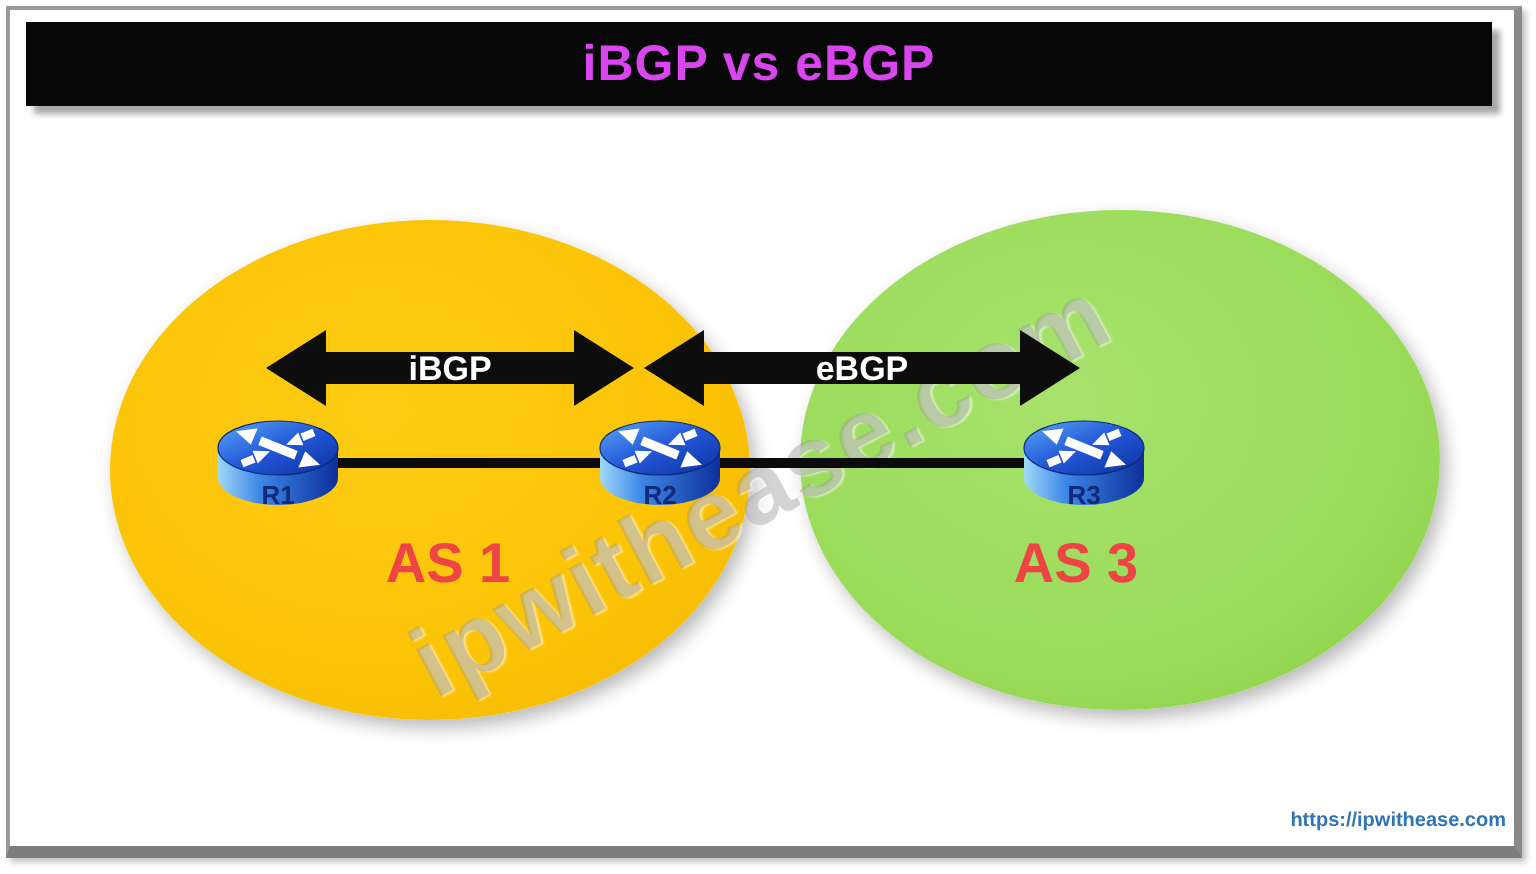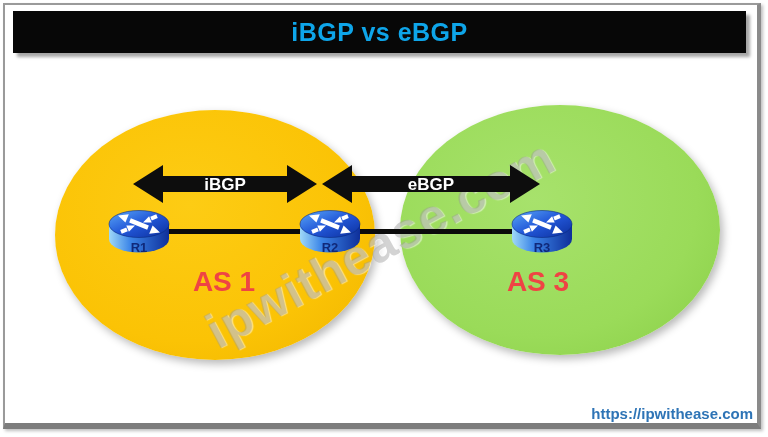--- a/index.html
+++ b/index.html
@@ -19,21 +19,21 @@
     z-index:0;
   }
   .title-bar{
     position:absolute;left:13px;top:11px;width:733px;height:42px;
     background:#070707;
     box-shadow:4px 4px 3px rgba(0,0,0,0.35);
     display:flex;align-items:center;justify-content:center;
     z-index:6;
   }
   .title-bar span{
-    color:#0ea5e9;font-size:25px;font-weight:bold;letter-spacing:0.5px;
+    color:#d946ef;font-size:25px;font-weight:bold;letter-spacing:0.5px;
   }
   .as-ellipse{
     position:absolute;border-radius:50%;z-index:1;
     box-shadow:3px 4px 9px rgba(0,0,0,0.28);
   }
   .as1{
     left:55px;top:110px;width:320px;height:250px;
     background:radial-gradient(ellipse at 42% 38%, #FDCC14 0%, #FBC305 62%, #EFB400 100%);
   }
   .as2{
@@ -67,21 +67,21 @@
   .as-label{
     position:absolute;top:265px;width:140px;height:34px;
     text-align:center;line-height:34px;
     font-size:28px;font-weight:bold;color:#ef4444;
     z-index:3;
   }
   .as-label.l1{left:154px;}
   .as-label.l2{left:468px;}
   .footer-link{
     position:absolute;top:405px;right:15px;
-    font-size:15px;font-weight:bold;color:#2E74B6;
+    font-size:10px;font-weight:bold;color:#2E74B6;
     text-decoration:none;z-index:6;
   }
 </style>
 </head>
 <body>
 
 <div class="stage">
 
   <svg width="0" height="0" style="position:absolute" aria-hidden="true">
     <defs>

